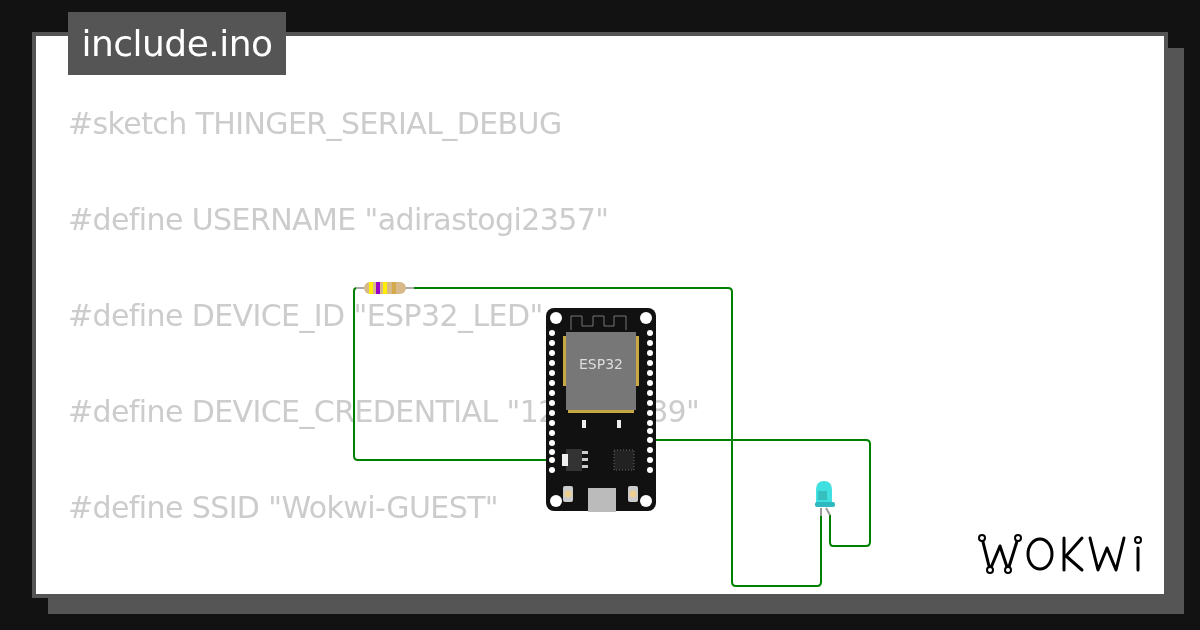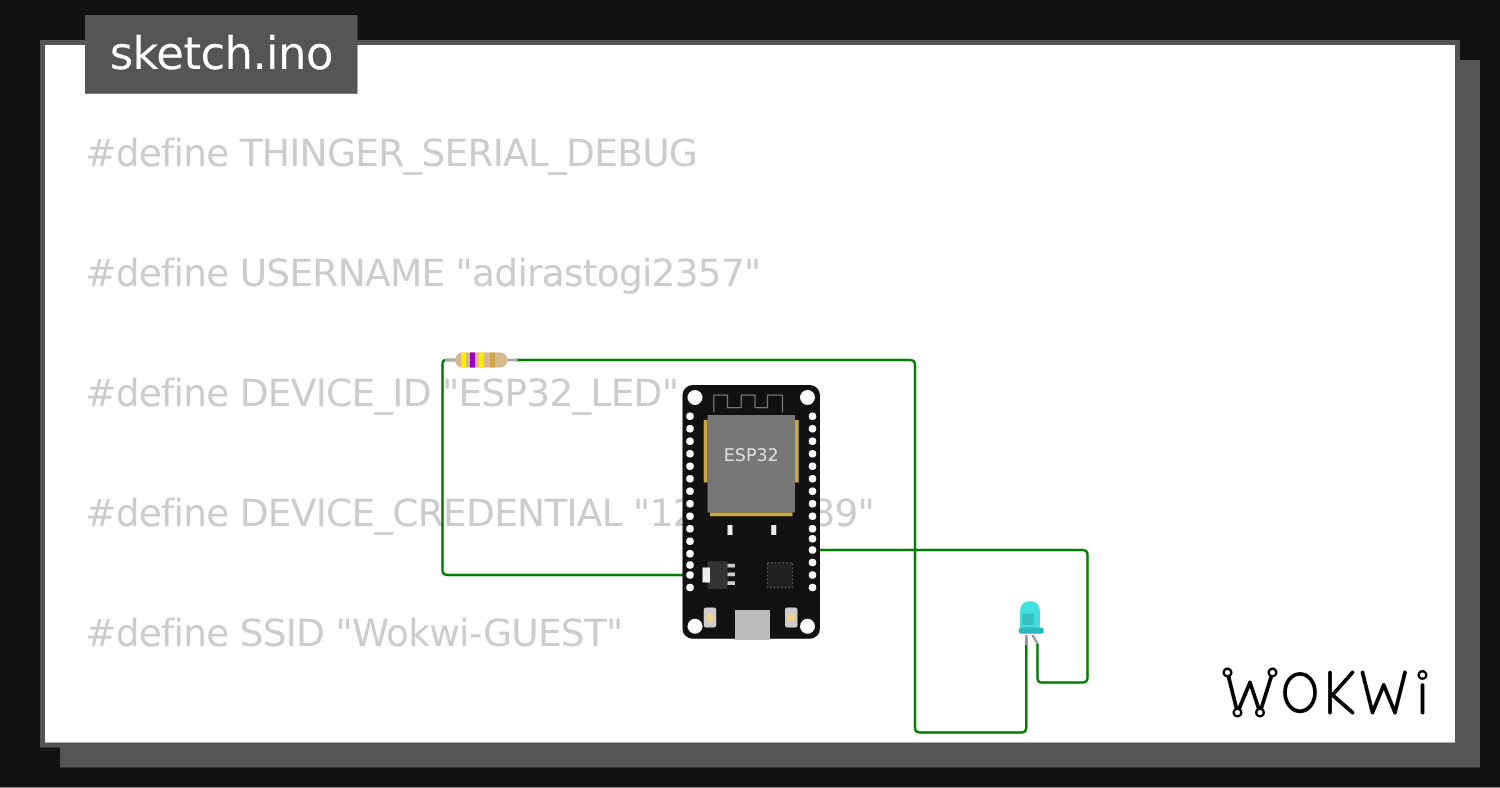--- a/index.html
+++ b/index.html
@@ -38,30 +38,30 @@
       position: absolute; left: 976px; top: 530px; width: 176px; height: 46px;
     }
   </style>
 </head>
 <body>
 
 <div class="shadow-box"></div>
 <div class="card">
   <div class="card-inner">
     <div class="code">
-      <div class="code-line">#define THINGER_SERIAL_DEBUG</div>
+      <div class="code-line">#sketch THINGER_SERIAL_DEBUG</div>
       <div class="code-line">#define USERNAME "adirastogi2357"</div>
       <div class="code-line">#define DEVICE_ID "ESP32_LED"</div>
       <div class="code-line">#define DEVICE_CREDENTIAL "123456789"</div>
       <div class="code-line">#define SSID "Wokwi-GUEST"</div>
     </div>
   </div>
 </div>
 
-<div class="title-tab">sketch.ino</div>
+<div class="title-tab">include.ino</div>
 
 <svg class="circuit" width="1200" height="630" viewBox="0 0 1200 630">
 
   <g fill="none" stroke="#008000" stroke-width="2">
     <path d="M412 288 H728 Q732 288 732 292 V582 Q732 586 736 586 H817 Q821 586 821 582 V510"></path>
     <path d="M365 288 H357 Q354 288 354 291 V456 Q354 460 358 460 H552"></path>
     <path d="M652 440 H866 Q870 440 870 444 V542 Q870 546 866 546 H833 Q830 546 830 542 V515"></path>
   </g>
 
   <g>

